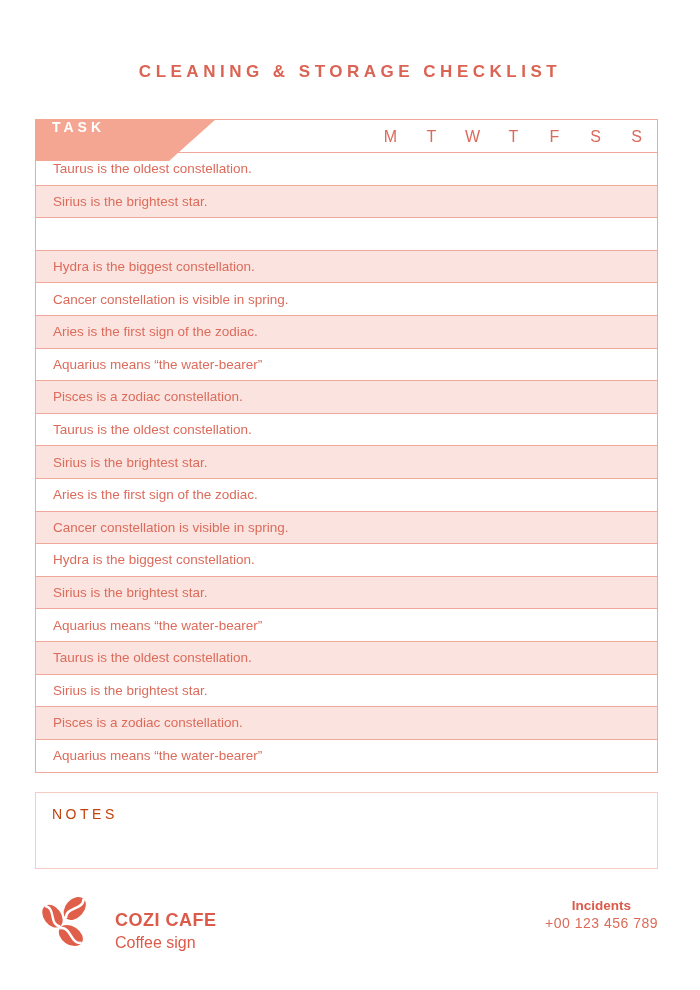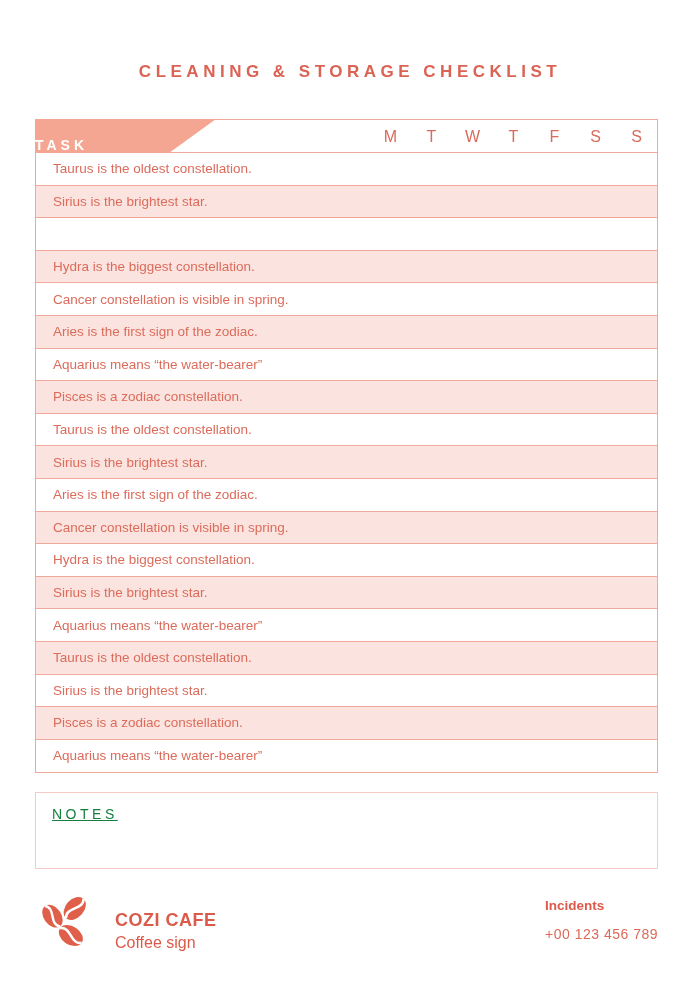--- a/index.html
+++ b/index.html
@@ -39,24 +39,25 @@
     position:relative;
     height:33px;
     border-bottom:1px solid var(--border);
     display:flex;
     justify-content:flex-end;
     align-items:center;
   }
   .task-tab{
     position:absolute;
     left:-1px;top:-1px;
-    width:181px;height:34px;
+    width:181px;height:42px;
     background:var(--header-fill);
     clip-path:polygon(0 0,100% 0,calc(100% - 47px) 100%,0 100%);
-    display:flex;align-items:flex-end;
+    display:flex;align-items:flex-start;
+    padding-left:17px;
   }
   .task-tab span{
     color:#ffffff;
     font-weight:bold;
     font-size:14px;
     letter-spacing:4px;
   }
   .day-headers{display:flex;}
   .day-header{
     width:41px;
@@ -87,24 +88,23 @@
     border-left:1px solid var(--border);
   }
 
   .notes-box{
     margin:19px 0 0 35px;
     width:623px;height:77px;
     border:1px solid var(--notes-border);
     padding:13px 16px;
   }
   .notes-label{
-    color:#15803d;
+    color:#c2410c;
     font-size:14px;
     letter-spacing:3.5px;
-    text-decoration:underline;
   }
 
   .footer{
     margin:21px 42px 0 37px;
     display:flex;
     justify-content:space-between;
     align-items:flex-start;
   }
   .brand{display:flex;align-items:flex-end;}
   .brand-logo{width:60px;height:62px;flex:0 0 auto;}
@@ -113,30 +113,30 @@
     color:var(--brand);
     font-weight:bold;
     font-size:18px;
     letter-spacing:0.5px;
   }
   .brand-subtitle{
     color:var(--brand);
     font-size:16px;
     margin-top:3px;
   }
-  .contact{text-align:left;padding-top:8px;}
+  .contact{text-align:center;padding-top:8px;}
   .contact-label{
     color:var(--brand);
     font-weight:bold;
     font-size:13.5px;
   }
   .contact-phone{
     color:#DD6A58;
     font-size:14px;
-    margin-top:13px;
+    margin-top:2px;
     letter-spacing:0.5px;
   }
 </style>
 </head>
 <body>
 
 <div class="page">
 
   <div class="title">CLEANING &amp; STORAGE CHECKLIST</div>
 

